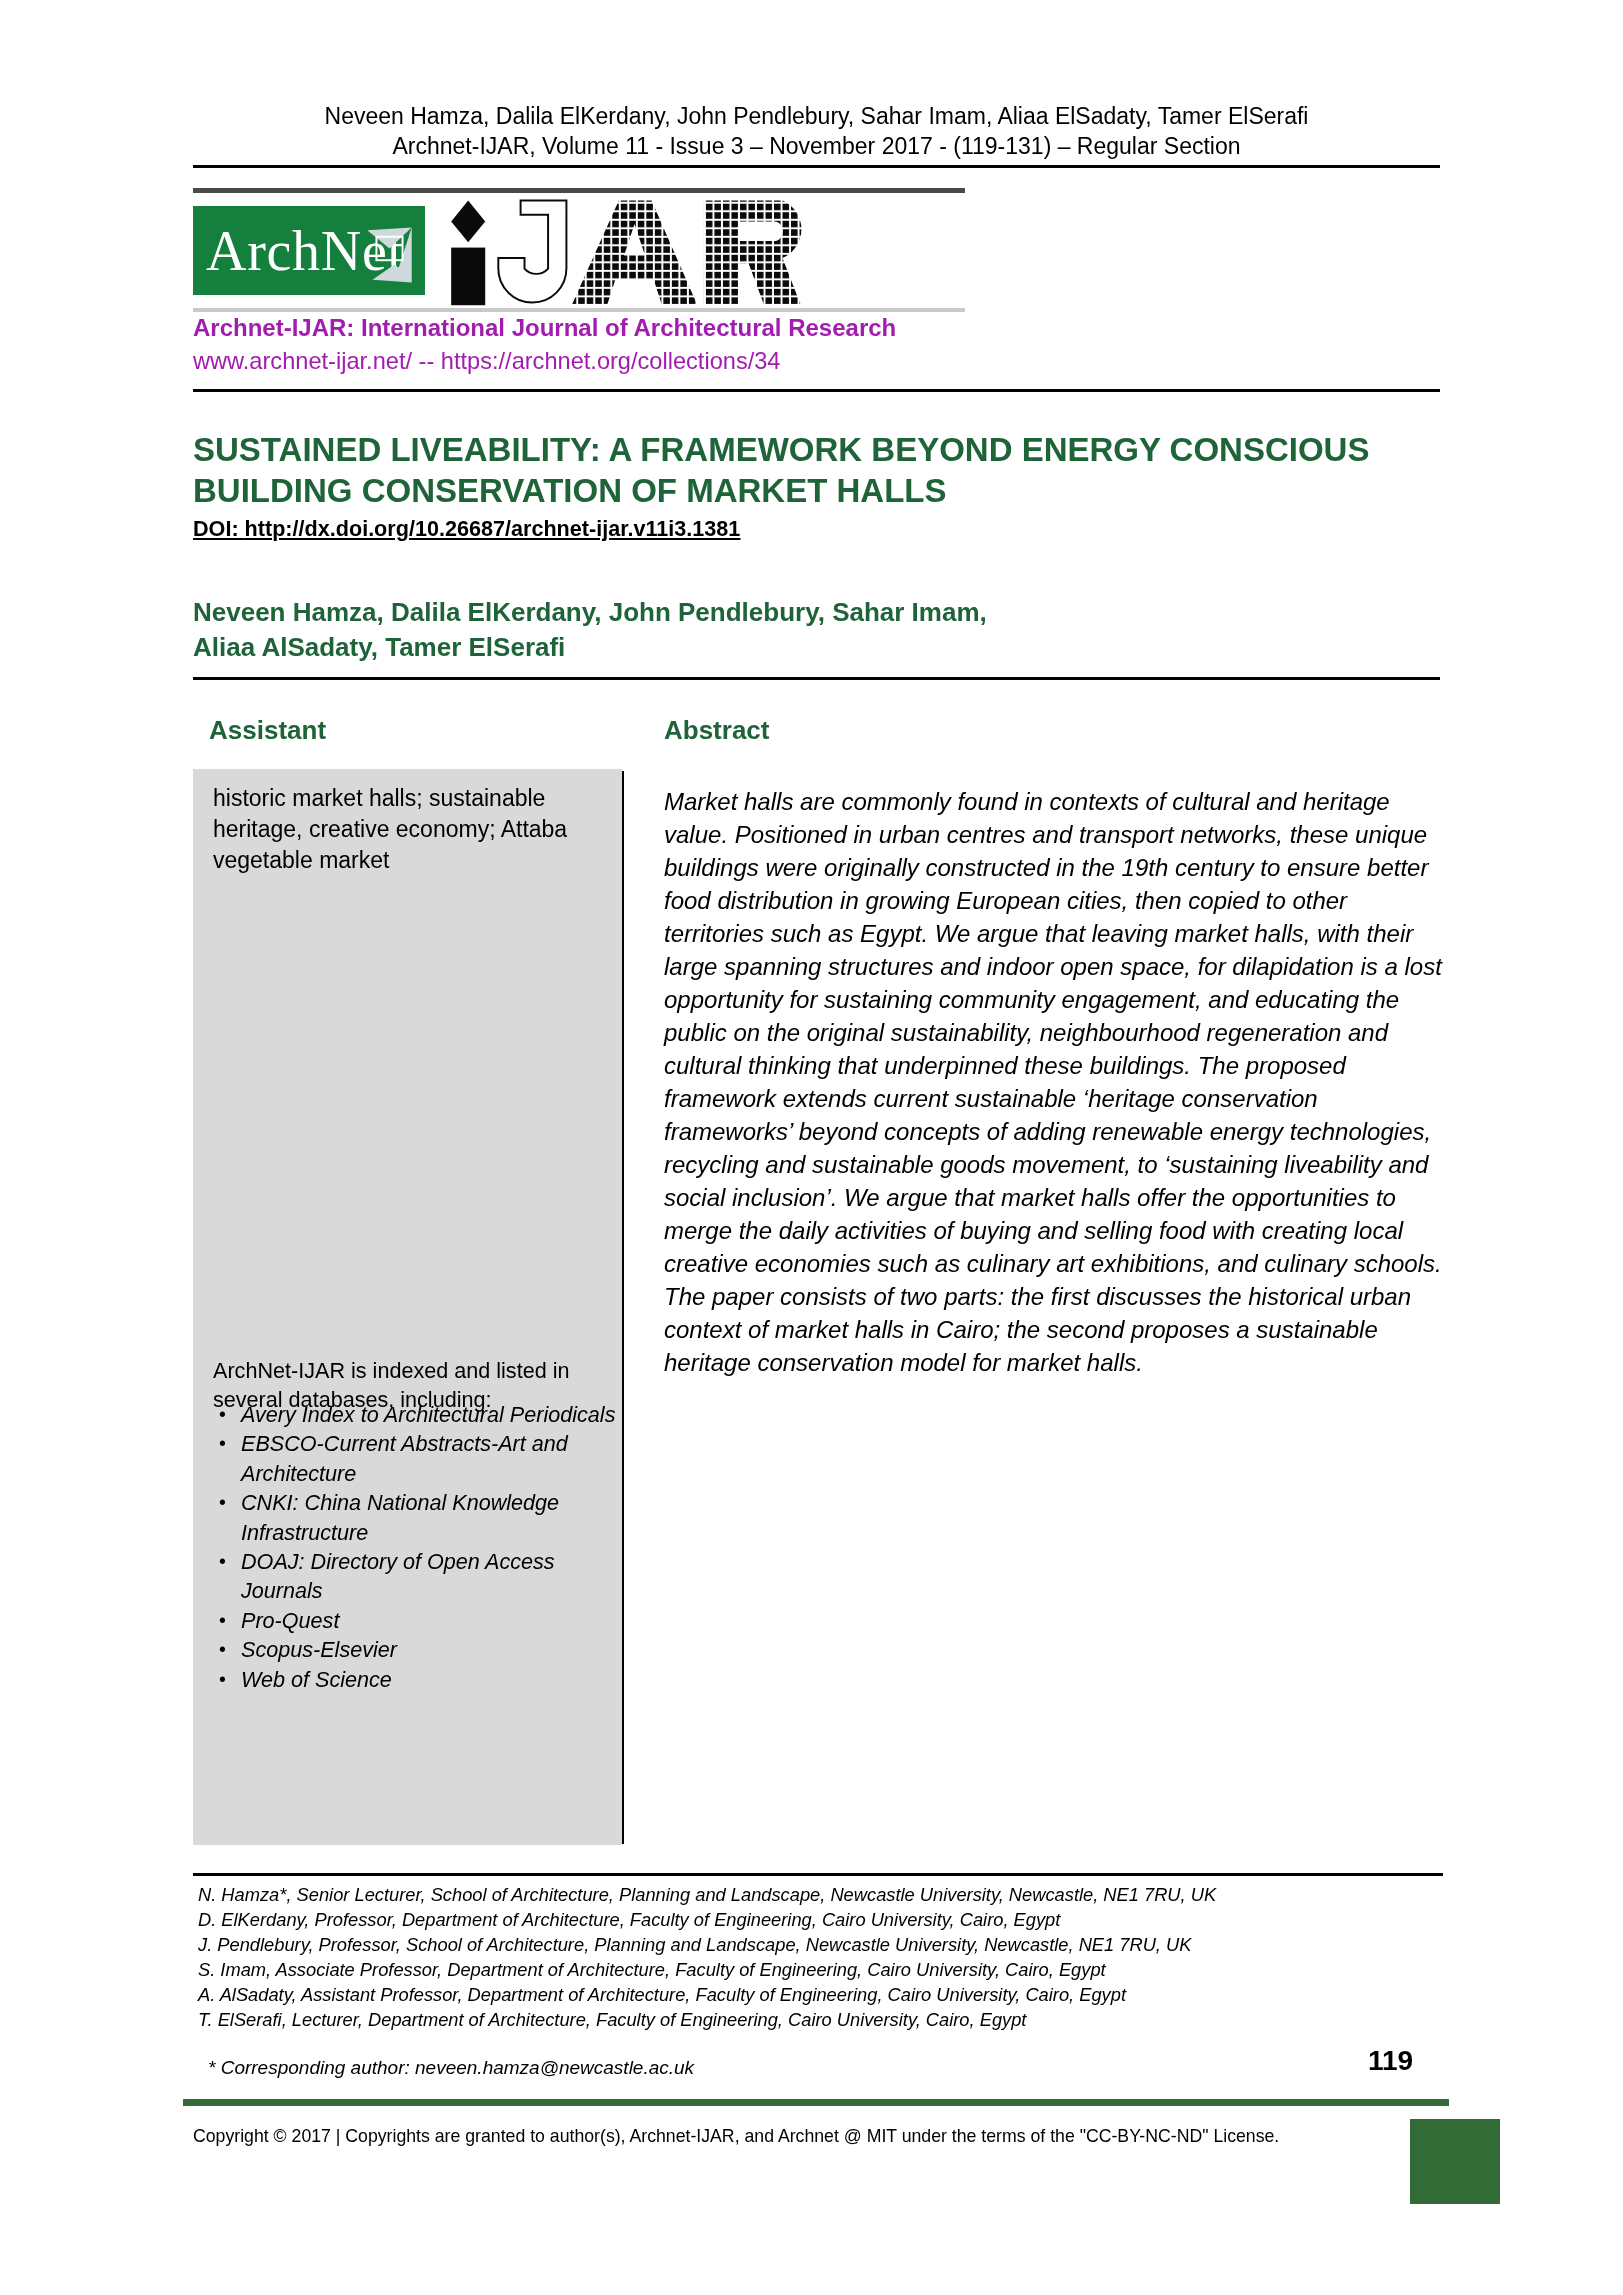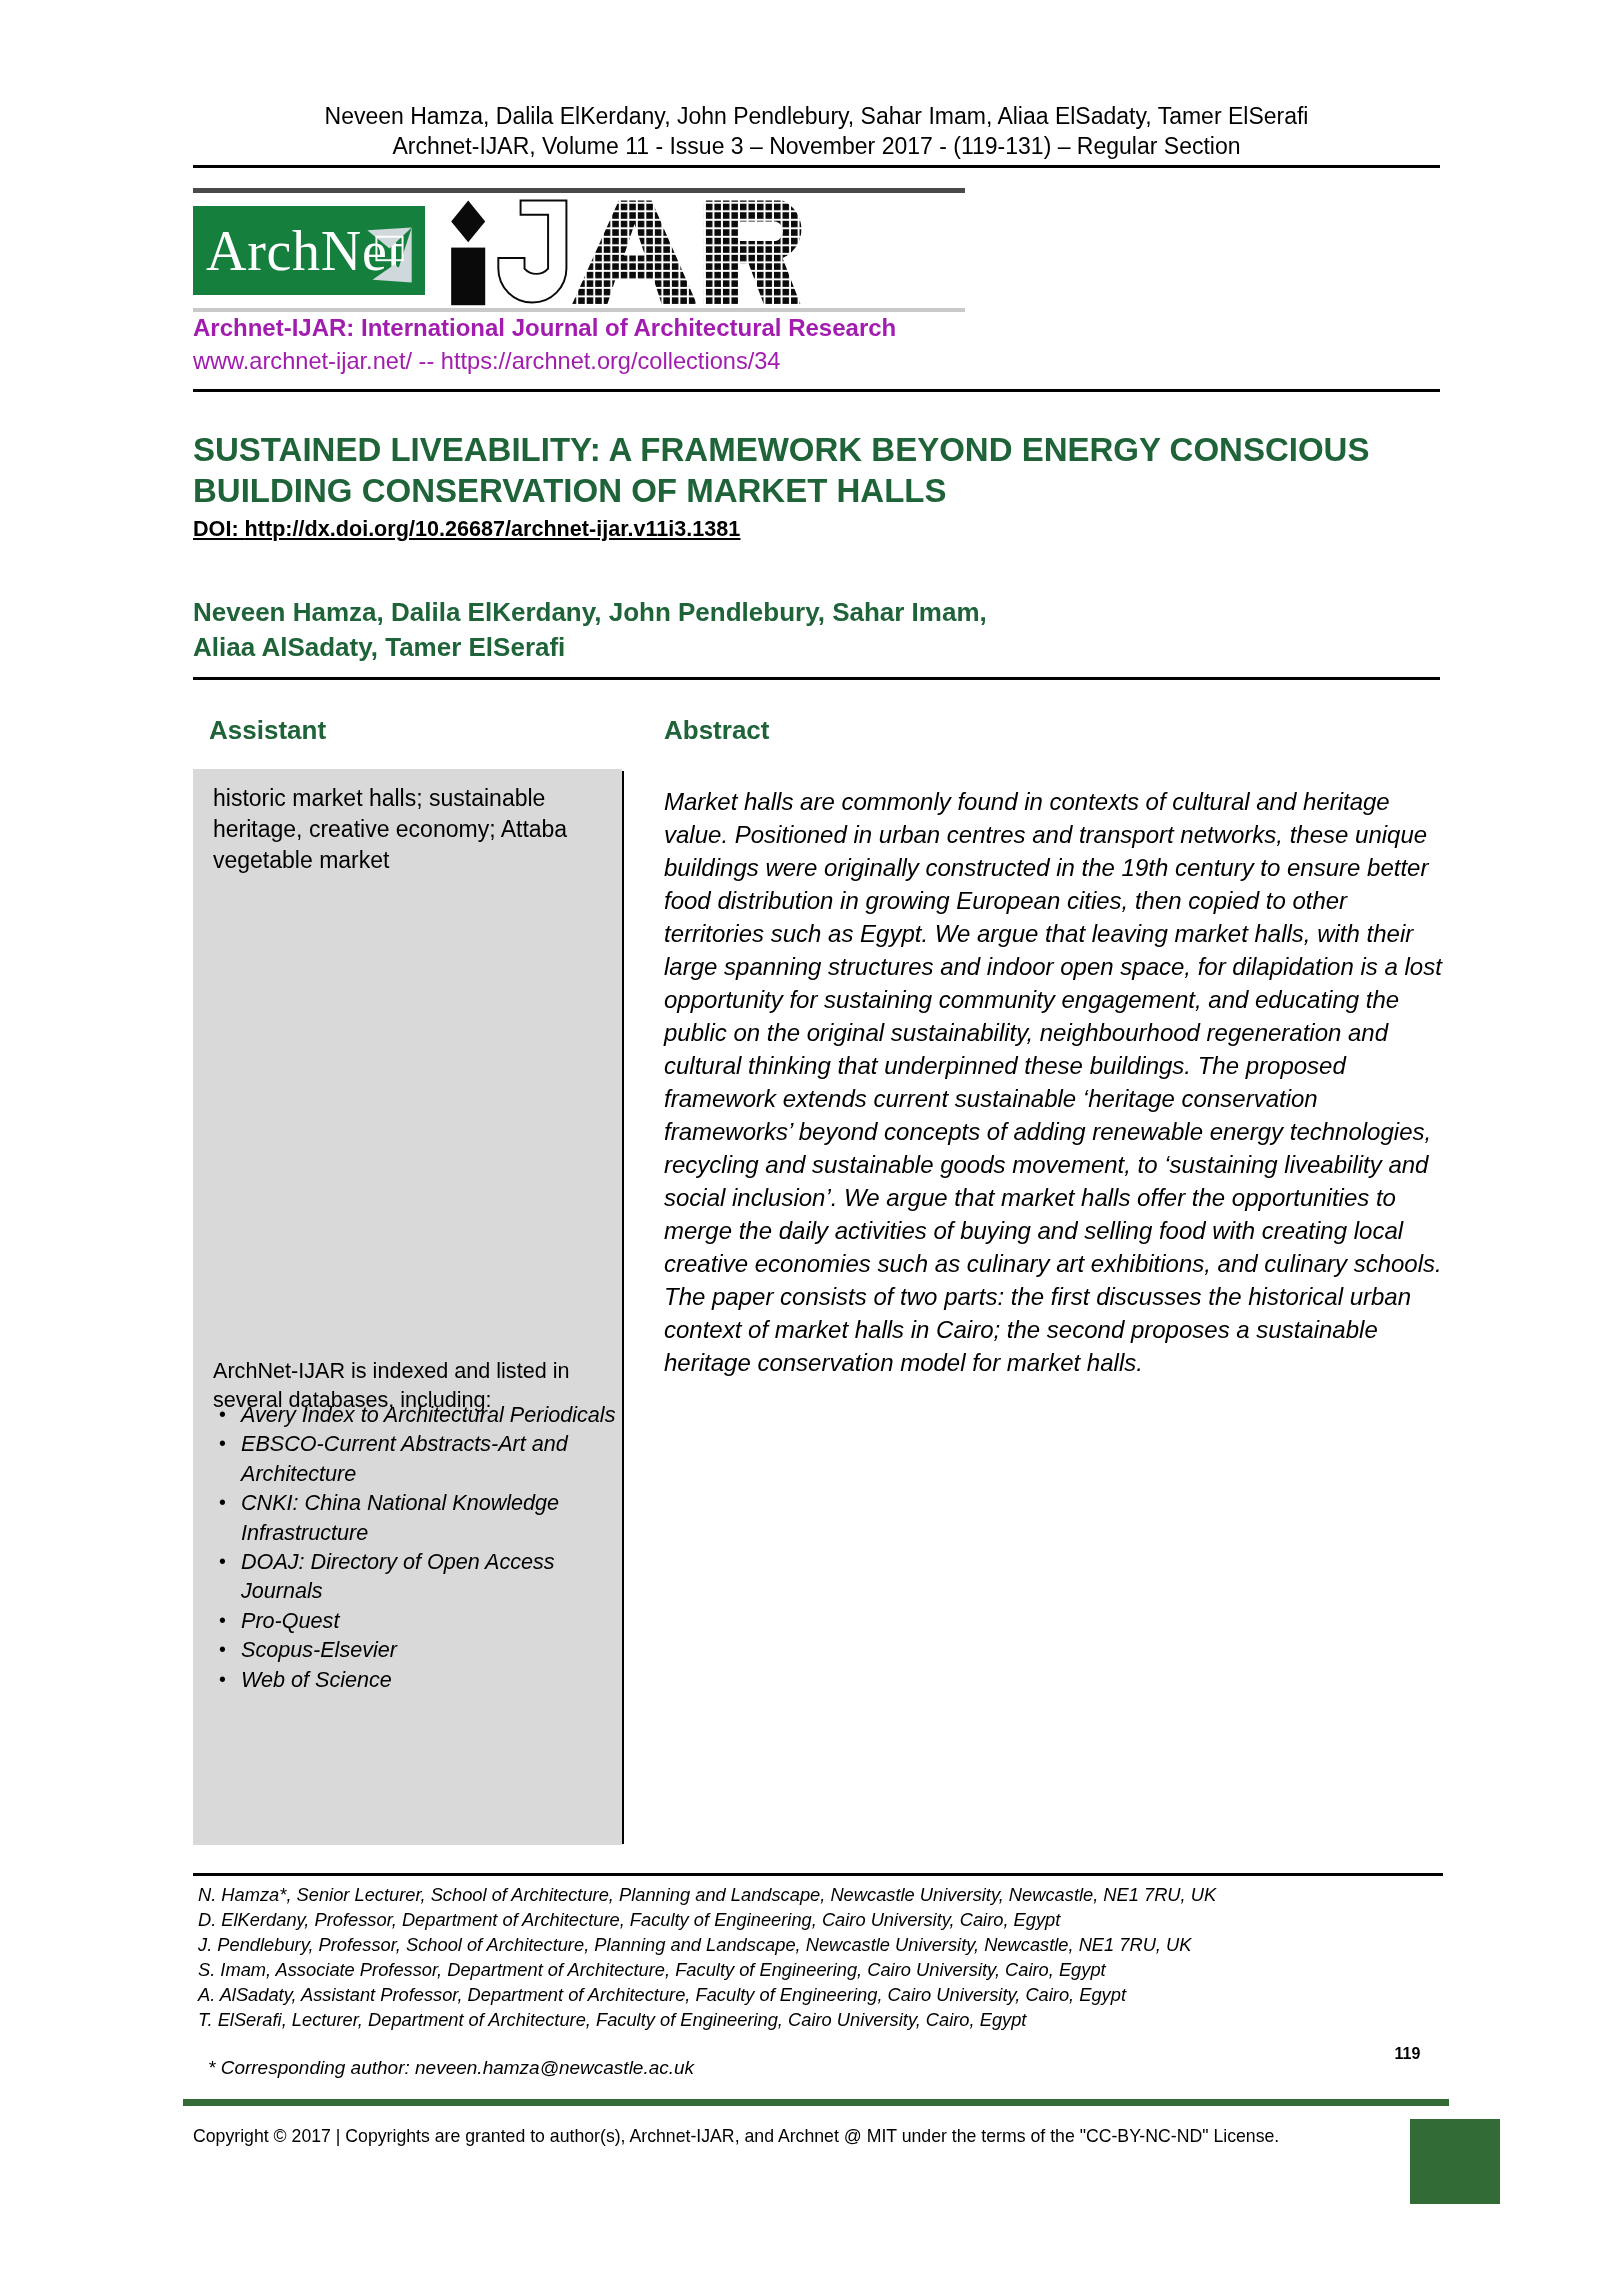--- a/index.html
+++ b/index.html
@@ -282,22 +282,22 @@
     font-size: 19px;
     line-height: 25px;
     font-style: italic;
     color: #000;
   }
   .page-num {
     position: absolute;
     left: 1368px;
     top: 2045px;
     width: 79px;
-    text-align: center;
-    font-size: 16px;
+    text-align: left;
+    font-size: 28px;
     font-weight: bold;
     color: #000;
   }
   .green-rule {
     position: absolute;
     left: 183px;
     top: 2099px;
     width: 1266px;
     height: 7.2px;
     background: #336b36;

